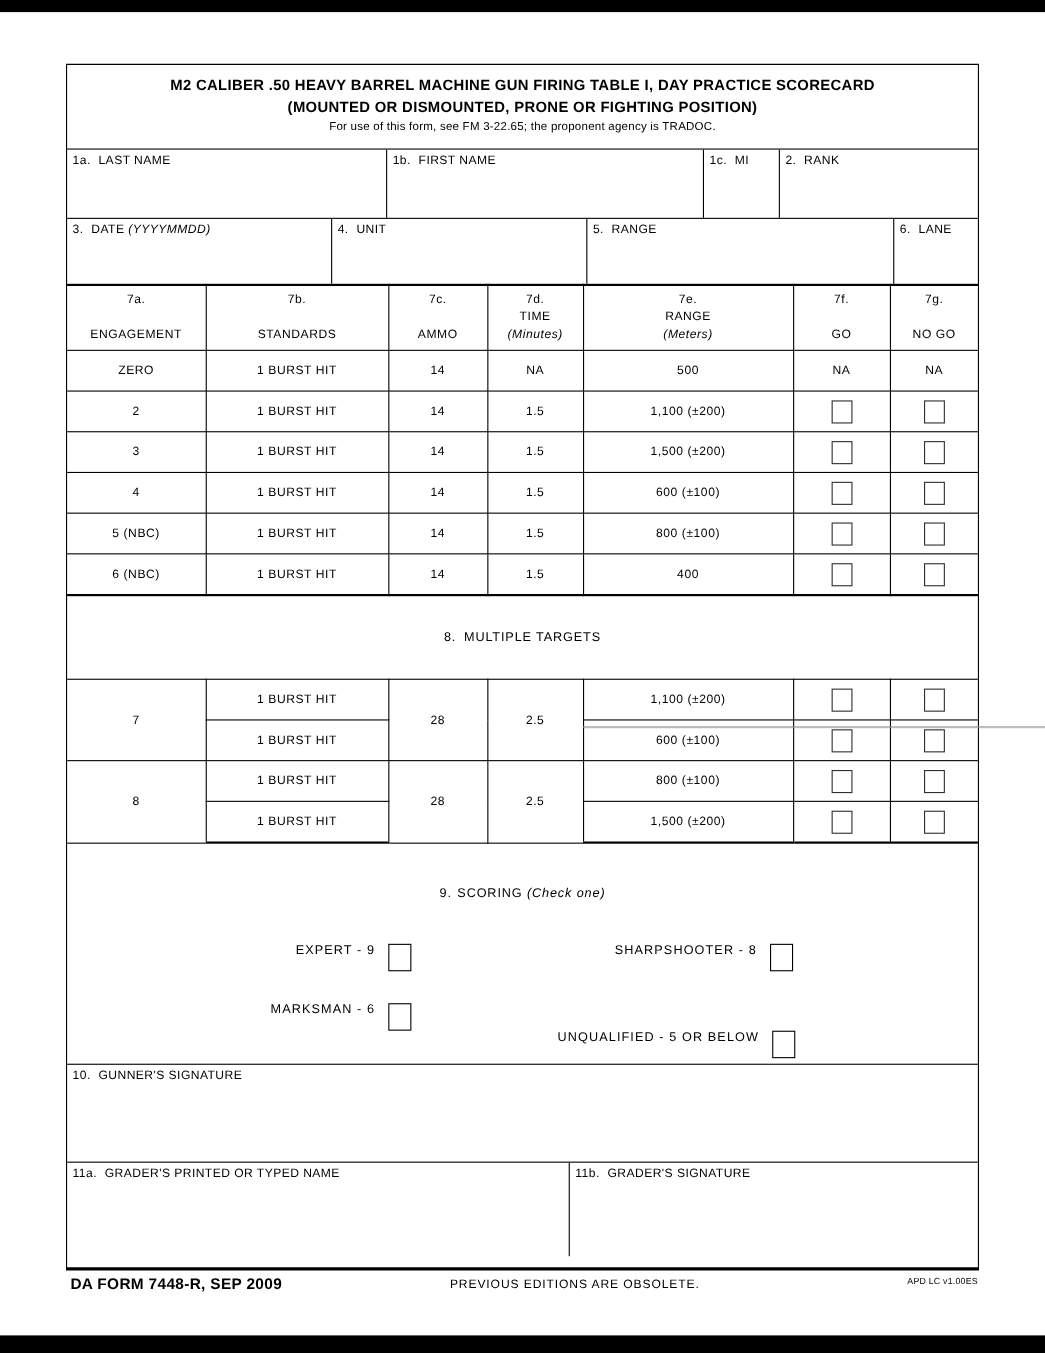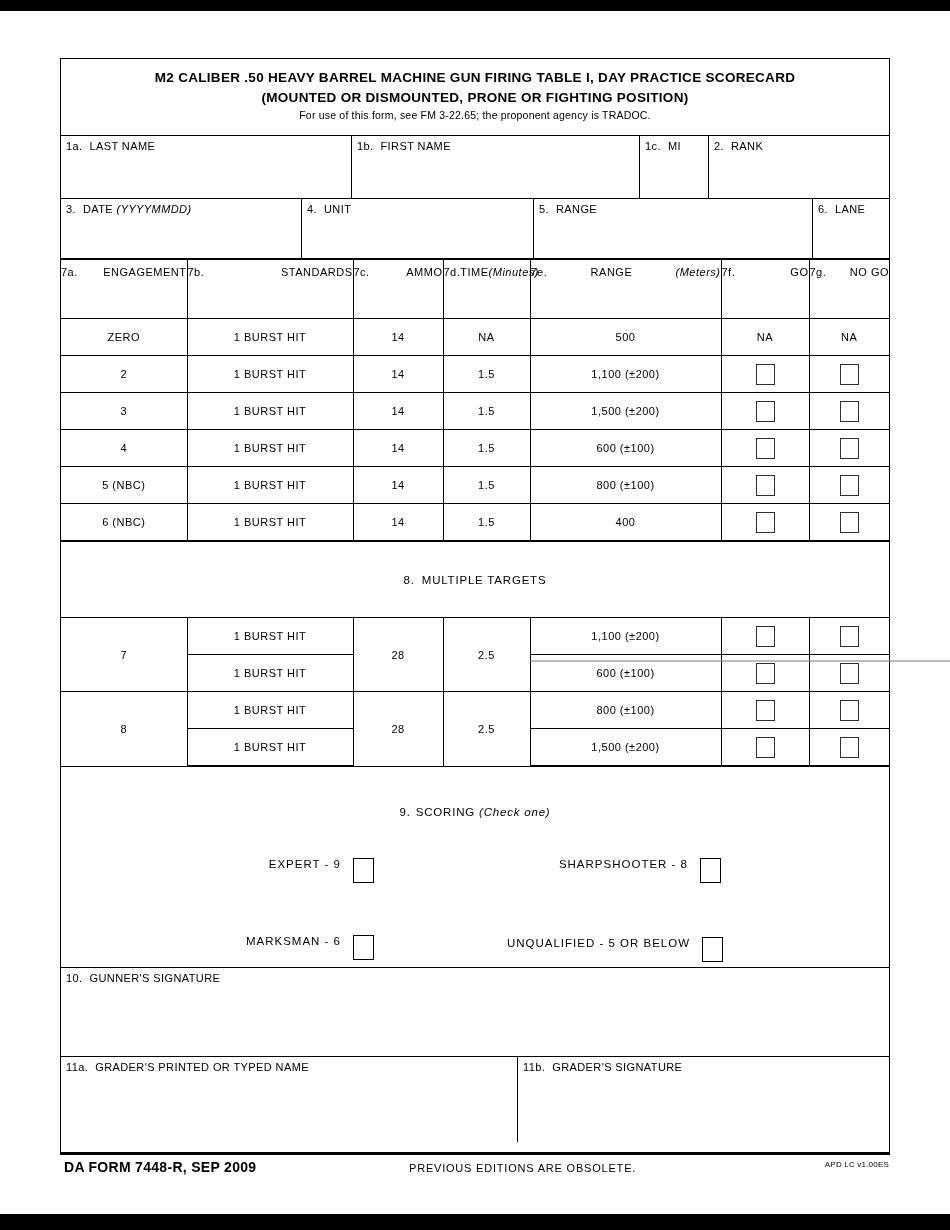--- a/index.html
+++ b/index.html
@@ -18,36 +18,36 @@
   .fcell{border-left:1px solid #000;padding:4px 5px;box-sizing:border-box;font-size:11px;letter-spacing:0.4px;}
   .fcell:first-child{border-left:none;}
   .fnum{margin-right:7px;}
   .it{font-style:italic;}
   
   table.etable{border-collapse:collapse;width:100%;table-layout:fixed;border-top:2.5px solid #000;}
   .etable th,.etable td{border:1px solid #000;font-weight:normal;font-size:11px;text-align:center;vertical-align:middle;letter-spacing:0.5px;padding:0;}
   .etable tr > *:first-child{border-left:none;}
   .etable tr > *:last-child{border-right:none;}
   .etable .hcell{height:58px;}
-  .hstack{display:flex;flex-direction:row;justify-content:space-between;height:100%;padding:6px 0 8px;box-sizing:border-box;}
+  .hstack{display:flex;flex-direction:column;justify-content:space-between;height:100%;padding:6px 0 8px;box-sizing:border-box;}
   .etable .drow td{height:36px;}
   .mt-band td{height:75px;border-top:2.5px solid #000;letter-spacing:0.8px;font-size:11.5px;}
   .mt-last td{border-bottom:2.5px solid #000;}
   
   .cb{display:inline-block;width:19px;height:21px;border:1.5px solid #2e2e2e;background:#fff;vertical-align:middle;box-sizing:border-box;}
   .cb-lg{width:21px;height:25px;border-color:#000;}
   
   .scoring{position:relative;height:200px;font-size:11.5px;}
   .score-head{position:absolute;top:39px;left:0;width:100%;text-align:center;letter-spacing:0.8px;}
   .score-head .fnum{margin-right:5px;}
   .opt{position:absolute;display:flex;align-items:flex-start;}
   .opt .olbl{letter-spacing:1px;margin-right:12px;}
   .opt-expert{top:91px;right:515px;}
   .opt-sharp{top:91px;right:168px;}
-  .opt-marksman{top:168px;right:515px;}
+  .opt-marksman{top:145px;right:515px;}
   .opt-unq{top:170px;right:166px;}
   
   .sig-gunner{border-top:1px solid #000;height:89px;padding:4px 5px;font-size:11px;box-sizing:border-box;letter-spacing:0.4px;}
   .sig-row{display:flex;border-top:1px solid #000;height:86px;box-sizing:border-box;gap:38px;}
   .sig-cell{padding:4px 5px;font-size:11px;box-sizing:border-box;letter-spacing:0.4px;}
   .sig-cell + .sig-cell{border-left:1px solid #000;}
   
   .footer{position:absolute;left:60px;top:1158px;width:830px;height:24px;}
   .f-left{position:absolute;left:4px;top:1px;font-weight:bold;font-size:14px;letter-spacing:0.3px;}
   .f-center{position:absolute;left:349px;top:4px;font-size:11px;letter-spacing:0.8px;}

